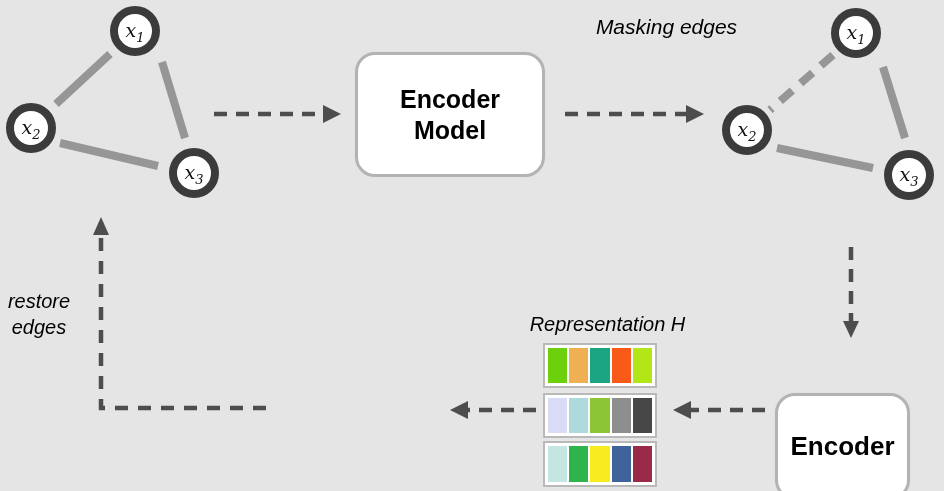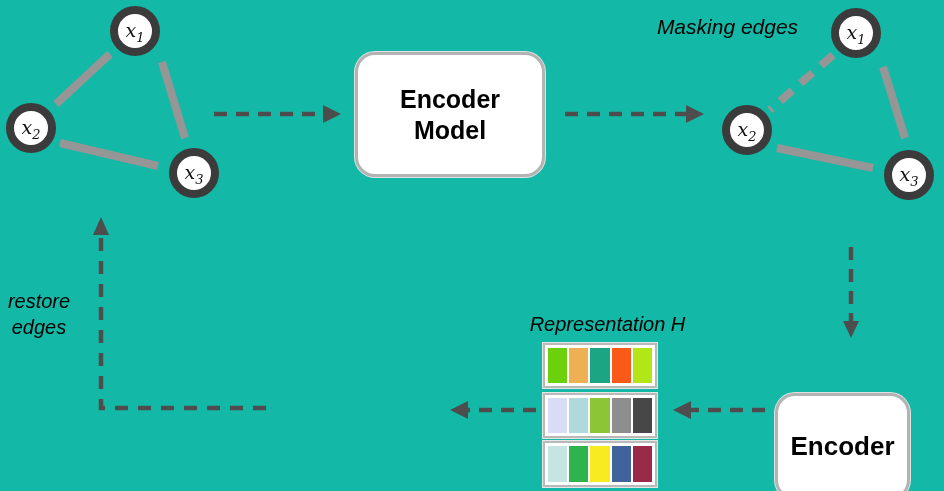--- a/index.html
+++ b/index.html
@@ -1,19 +1,19 @@
 <!DOCTYPE html>
 <html><head>
 <meta charset="utf-8">
 <style>
   html,body{margin:0;padding:0;background:#fff;}
   #canvas{
     position:relative;
     width:944px;height:491px;
-    background:#14b8a6;
+    background:#e5e5e5;
     font-family:"Liberation Sans", sans-serif;
     overflow:hidden;
   }
   #svg-layer{position:absolute;left:0;top:0;width:944px;height:491px;}
   .node-label{
     position:absolute;
     transform:translate(-50%,-54%);
     font-family:"DejaVu Serif", serif;
     font-style:italic;
     font-size:19px;
@@ -37,21 +37,21 @@
   #box-masking{left:355px;top:52px;width:190px;height:125px;font-size:25px;line-height:31px;}
   #box-decoder{left:268px;top:355px;width:167px;height:108px;font-size:26px;}
   #box-encoder{left:775px;top:353px;width:135px;height:107px;font-size:26px;margin-top:40px;}
   .annotation{
     position:absolute;
     font-style:italic;
     color:#000;
     text-align:center;
     white-space:pre-line;
   }
-  #label-masking-edges{left:635px;top:15px;width:185px;font-size:21px;}
+  #label-masking-edges{left:574px;top:15px;width:185px;font-size:21px;}
   #label-representation{left:515px;top:313px;width:185px;font-size:20px;}
   #label-restore{left:0px;top:288px;width:78px;font-size:20px;line-height:26px;}
   .rep-row{
     position:absolute;
     left:543px;width:114px;height:45px;
     box-sizing:border-box;
     background:#fff;
     border:2px solid #b9b9b9;
     box-shadow:0 0 0 1px #e6e6e6;
     display:flex;

